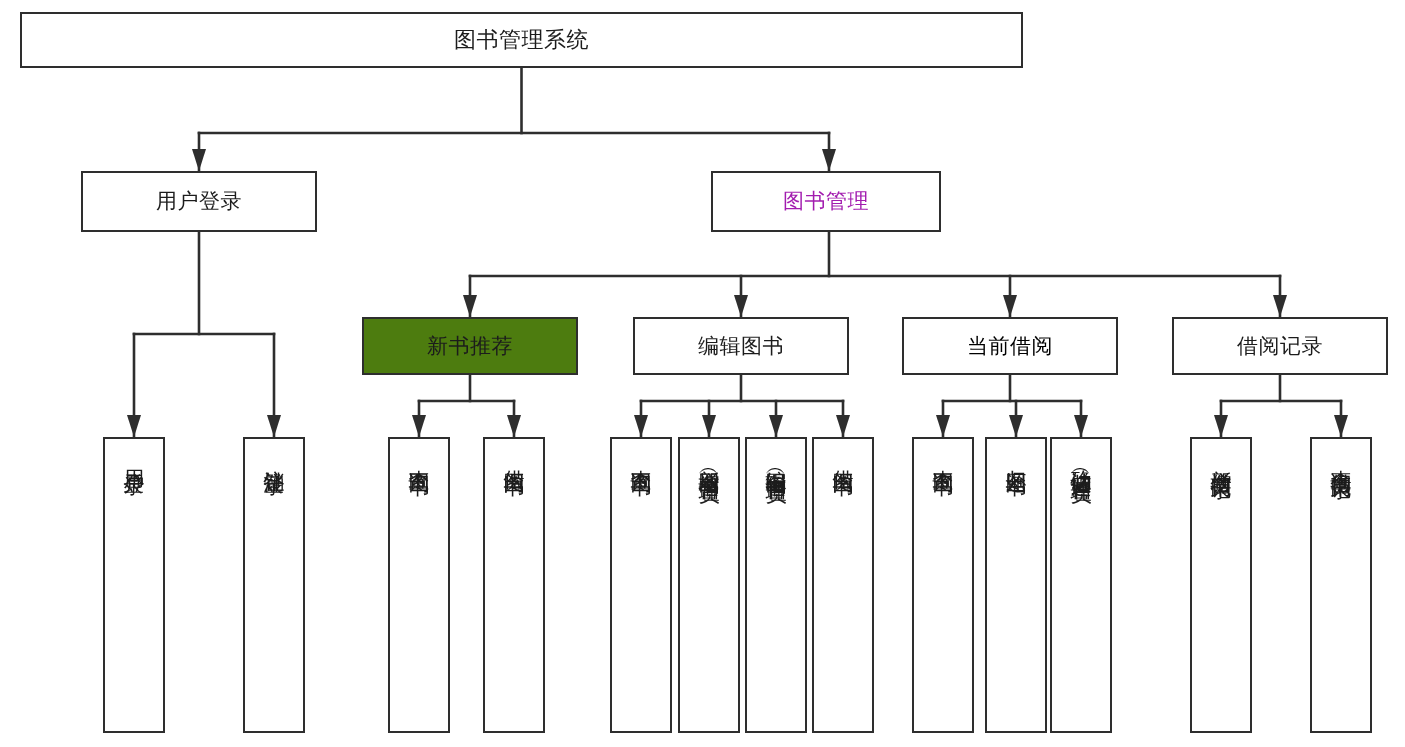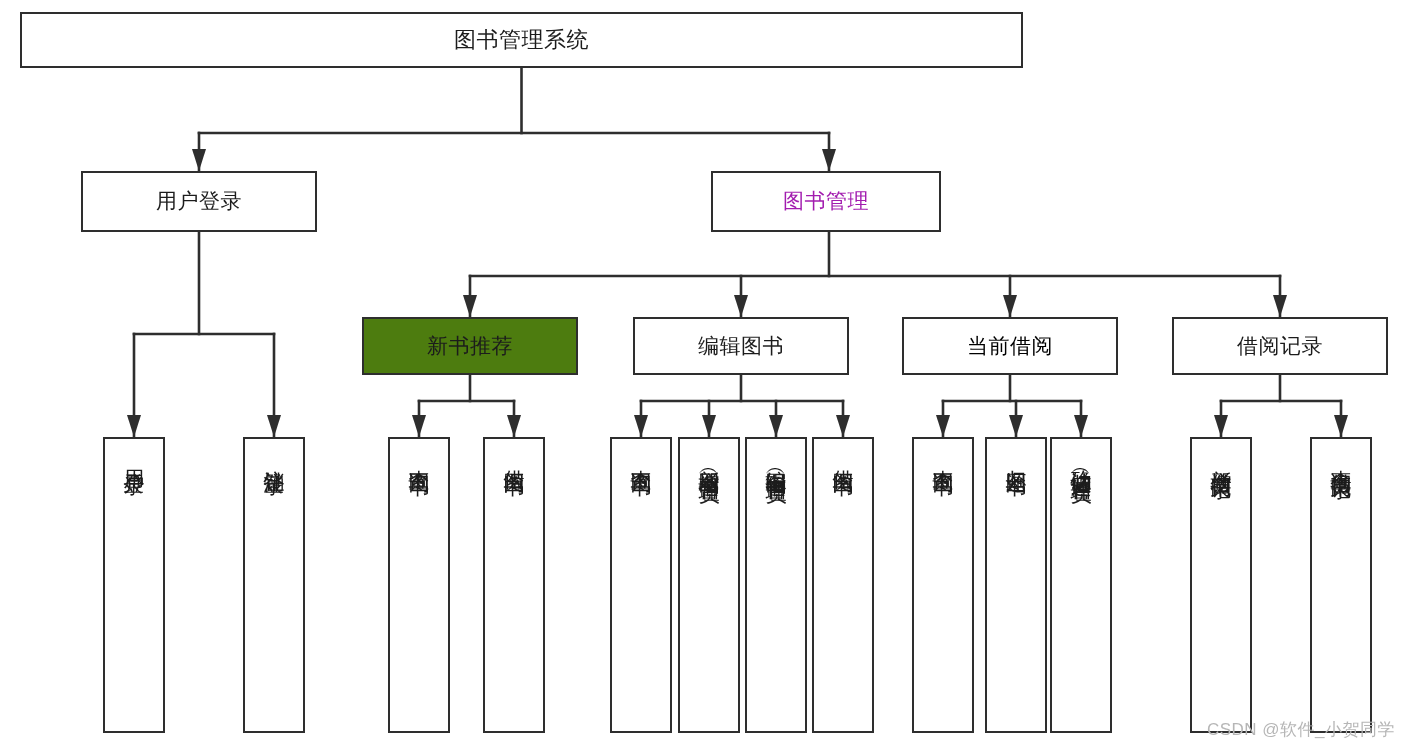--- a/index.html
+++ b/index.html
@@ -191,14 +191,13 @@
         <span class="label">确认归还（管理员）</span>
       </div>
       <div class="node vertical" id="node-leaf_add_record" style="left: 1190px; top: 437px; width: 62px; height: 296px; border-color: rgb(46, 46, 46); background: rgb(255, 255, 255); color: rgb(28, 28, 28);">
         <span class="label">新增借阅记录</span>
       </div>
       <div class="node vertical" id="node-leaf_query_record" style="left: 1310px; top: 437px; width: 62px; height: 296px; border-color: rgb(46, 46, 46); background: rgb(255, 255, 255); color: rgb(28, 28, 28);">
         <span class="label">查询借阅记录</span>
       </div>
     </div>
 
-  <div id="watermark">CSDN @软件_小贺同学</div>
 </div>
 
 </body></html>

